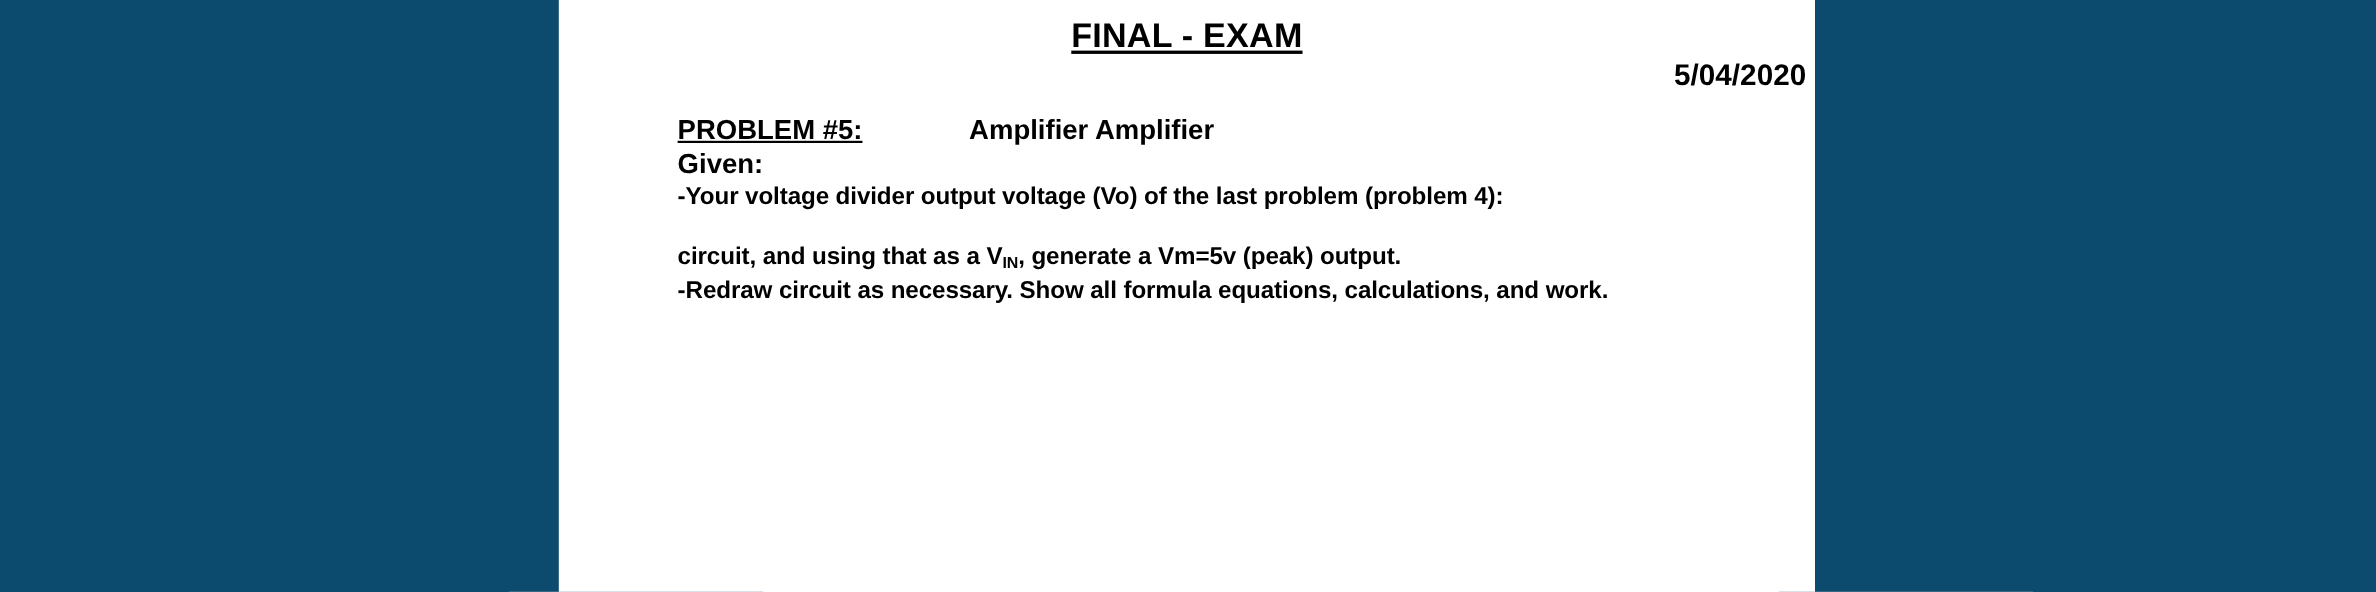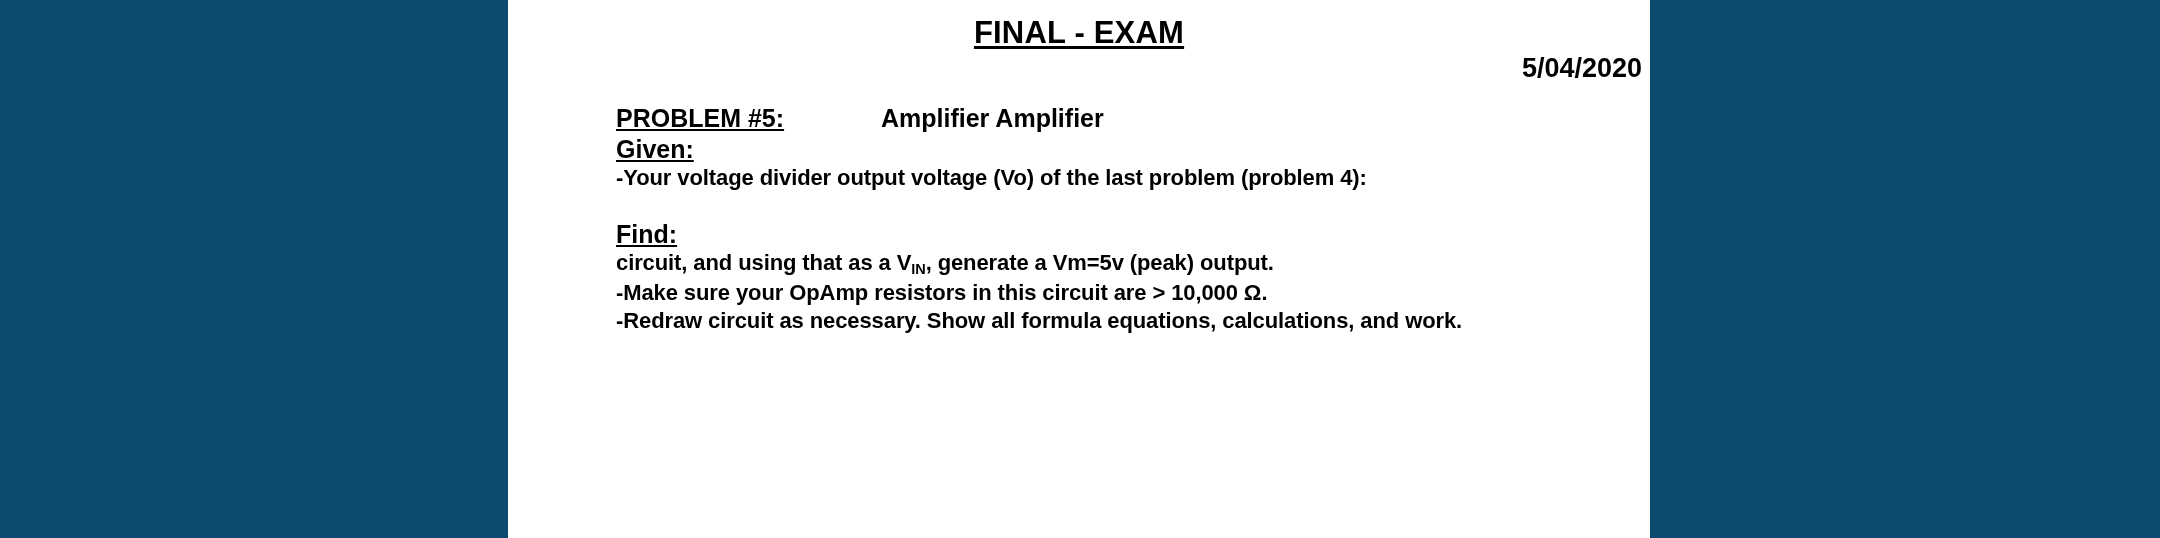--- a/index.html
+++ b/index.html
@@ -92,21 +92,20 @@
     font-weight: bold;
     text-decoration: none;
   }
   .sec-head {
     font-size: 25px;
     font-weight: bold;
     line-height: 30px;
     white-space: nowrap;
   }
   .sec-head span {
-    text-decoration: underline;
     text-decoration-thickness: 2px;
     text-underline-offset: 2px;
     text-align: right;
   }
   .body-line {
     font-size: 22px;
     font-weight: bold;
     line-height: 28px;
     white-space: nowrap;
     letter-spacing: -0.1px;
@@ -143,26 +142,22 @@
       </div>
 
       <div class="sec-head">
         <span>Given:</span>
       </div>
 
       <div class="body-line">-Your voltage divider output voltage (Vo) of the last problem (problem 4):</div>
 
       <div class="spacer-line"></div>
 
-      <div class="sec-head">
-        <span>Find:</span>
-      </div>
 
 
       <div class="body-line"><span>circuit, and using that as a V</span><sub>IN</sub><span>, generate a Vm=5v (peak) output.</span></div>
 
-      <div class="body-line">-Make sure your OpAmp resistors in this circuit are &gt; 10,000 Ω.</div>
 
       <div class="body-line">-Redraw circuit as necessary.  Show all formula equations, calculations, and work.</div>
 
     </div>
   </div>
 </div>
 
 </body></html>

